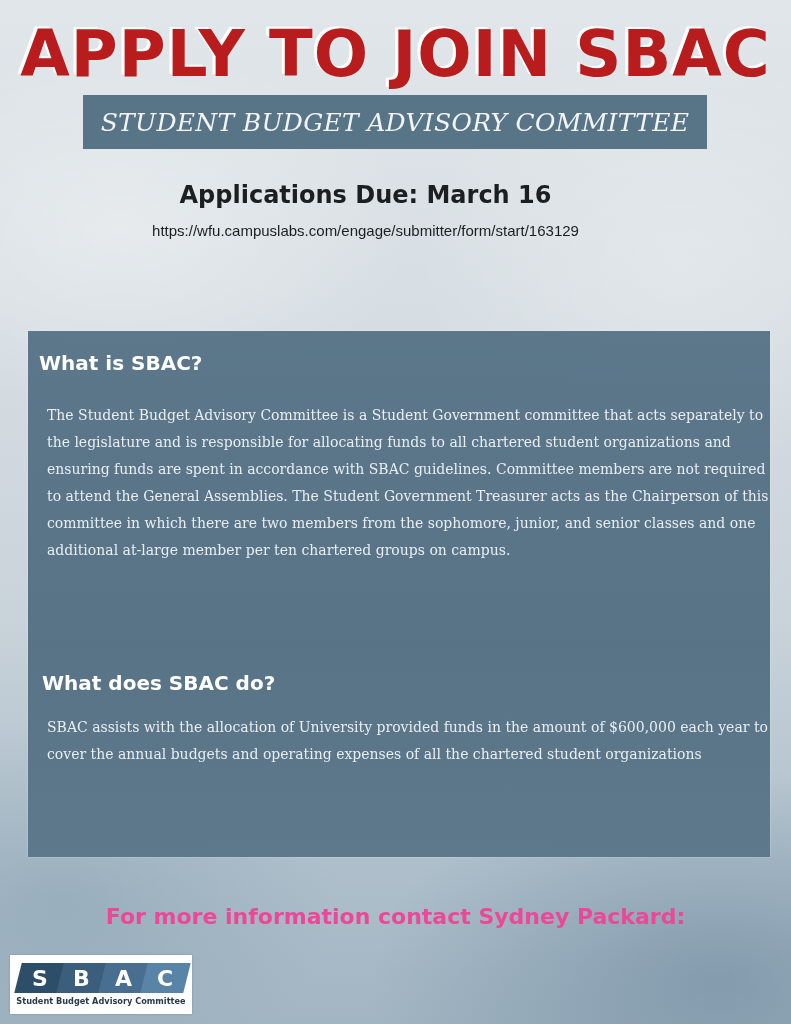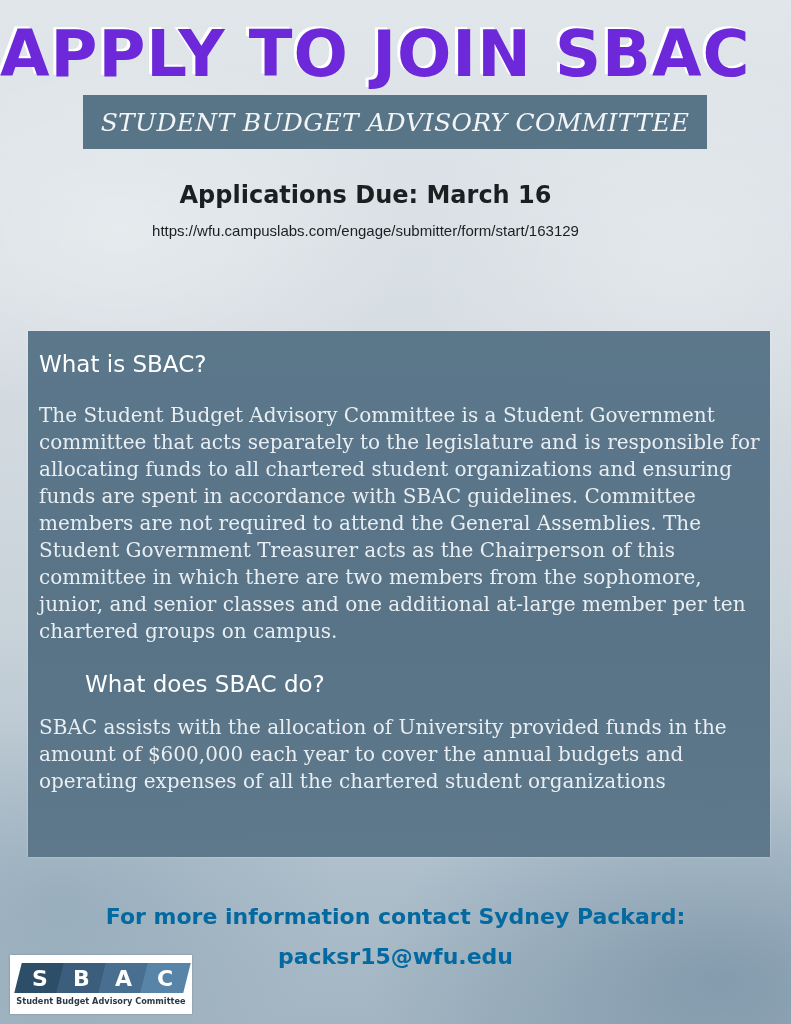--- a/index.html
+++ b/index.html
@@ -12,25 +12,26 @@
         radial-gradient(ellipse 380px 300px at 680px 260px, rgba(255,255,255,0.25), rgba(255,255,255,0) 70%),
         radial-gradient(ellipse 500px 300px at 720px 980px, rgba(90,120,145,0.45), rgba(90,120,145,0) 70%),
         radial-gradient(ellipse 400px 260px at 60px 900px, rgba(110,140,160,0.30), rgba(110,140,160,0) 70%),
         linear-gradient(180deg, #e1e6ea 0%, #d7dee3 30%, #c9d3da 60%, #aebfcb 85%, #a2b5c2 100%);
     }
 
     .title {
       position: absolute;
       left: 0; top: 14px;
       width: 791px;
+      text-align: center;
       font-family: "DejaVu Sans", sans-serif;
       font-weight: bold;
       font-size: 64px;
       letter-spacing: 1px;
-      color: #6d28d9;
+      color: #b91c1c;
       text-shadow: -3px -2px 0 #ffffff;
       line-height: 80px;
       white-space: nowrap;
     }
 
     .subtitle-banner {
       position: absolute;
       left: 83px; top: 95px;
       width: 624px; height: 54px;
       background: #587588;
@@ -72,46 +73,46 @@
       position: absolute;
       left: 28px; top: 331px;
       width: 742px; height: 526px;
       background: linear-gradient(180deg, rgba(88,116,136,0.97) 0%, rgba(85,112,132,0.97) 60%, rgba(92,118,138,0.97) 100%);
       box-shadow: 0 0 2px rgba(255,255,255,0.4);
       color: #edf1f4;
     }
     .info-box h2 {
       position: absolute;
       font-family: "DejaVu Sans", sans-serif;
-      font-weight: normal;
-      font-size: 23px;
+      font-weight: bold;
+      font-size: 20px;
       color: #ffffff;
       white-space: nowrap;
     }
     .info-box .h-what { left: 11px; top: 20px; }
-    .info-box .h-do { left: 14px; top: 340px; margin-left: 43px; }
+    .info-box .h-do { left: 14px; top: 340px; }
     .info-box p {
       position: absolute;
-      left: 11px;
+      left: 19px;
       width: 725px;
       font-family: "DejaVu Serif", serif;
       font-weight: normal;
-      font-size: 20px;
+      font-size: 14px;
       line-height: 27px;
       color: #e9eef2;
     }
     .info-box .p-what { top: 71px; }
     .info-box .p-do { top: 383px; }
 
     .contact {
       position: absolute;
       left: 0; top: 897px;
       width: 791px;
       text-align: center;
-      color: #0369a1;
+      color: #ec4899;
       font-family: "DejaVu Sans", sans-serif;
       font-weight: bold;
     }
     .contact .c1 { font-size: 22px; line-height: 40px; white-space: nowrap; }
     .contact .c2 { font-size: 22px; line-height: 40px; white-space: nowrap; font-weight: bold; }
 
     .logo {
       position: absolute;
       left: 10px; top: 955px;
       width: 182px; height: 59px;
@@ -170,21 +171,20 @@
 
 <div class="info-box">
   <h2 class="h-what">What is SBAC?</h2>
   <p class="p-what">The Student Budget Advisory Committee is a Student Government committee that acts separately to the legislature and is responsible for allocating funds to all chartered student organizations and ensuring funds are spent in accordance with SBAC guidelines. Committee members are not required to attend the General Assemblies. The Student Government Treasurer acts as the Chairperson of this committee in which there are two members from the sophomore, junior, and senior classes and one additional at-large member per ten chartered groups on campus.</p>
   <h2 class="h-do">What does SBAC do?</h2>
   <p class="p-do">SBAC assists with the allocation of University provided funds in the amount of $600,000 each year to cover the annual budgets and operating expenses of all the chartered student organizations</p>
 </div>
 
 <div class="contact">
   <div class="c1">For more information contact Sydney Packard:</div>
-  <div class="c2">packsr15@wfu.edu</div>
 </div>
 
 <div class="logo">
   <div class="band">
     <div class="seg s1">
         <span>S</span>
       </div>
     <div class="seg s2">
         <span>B</span>
       </div>

